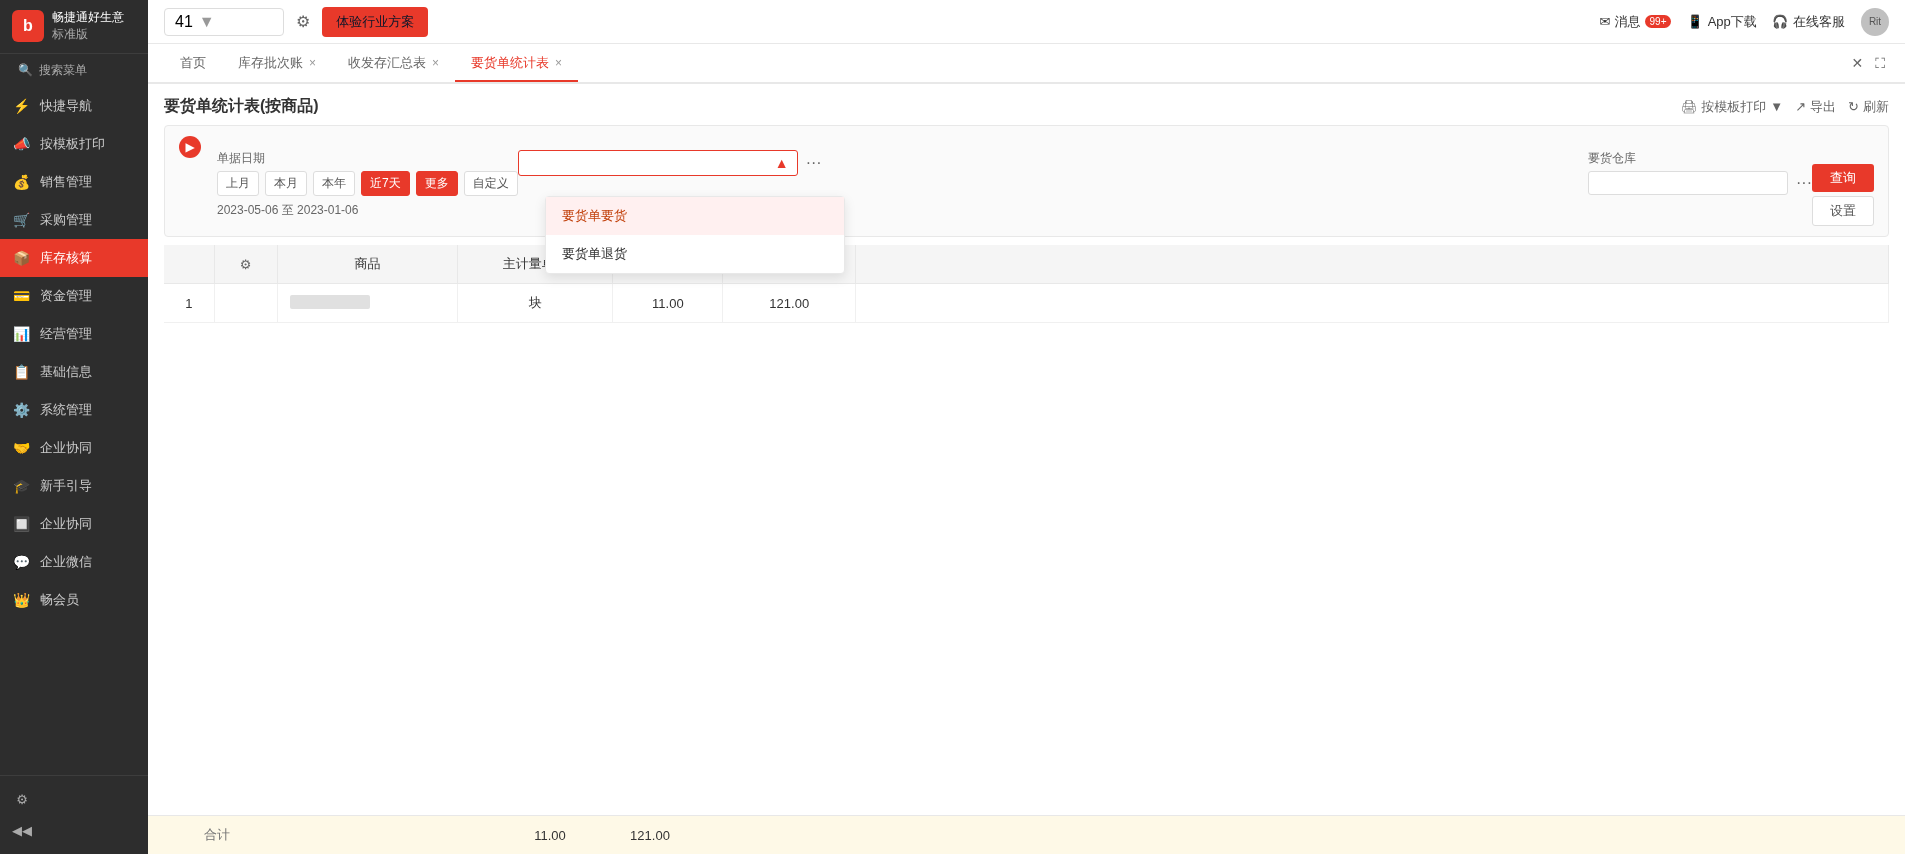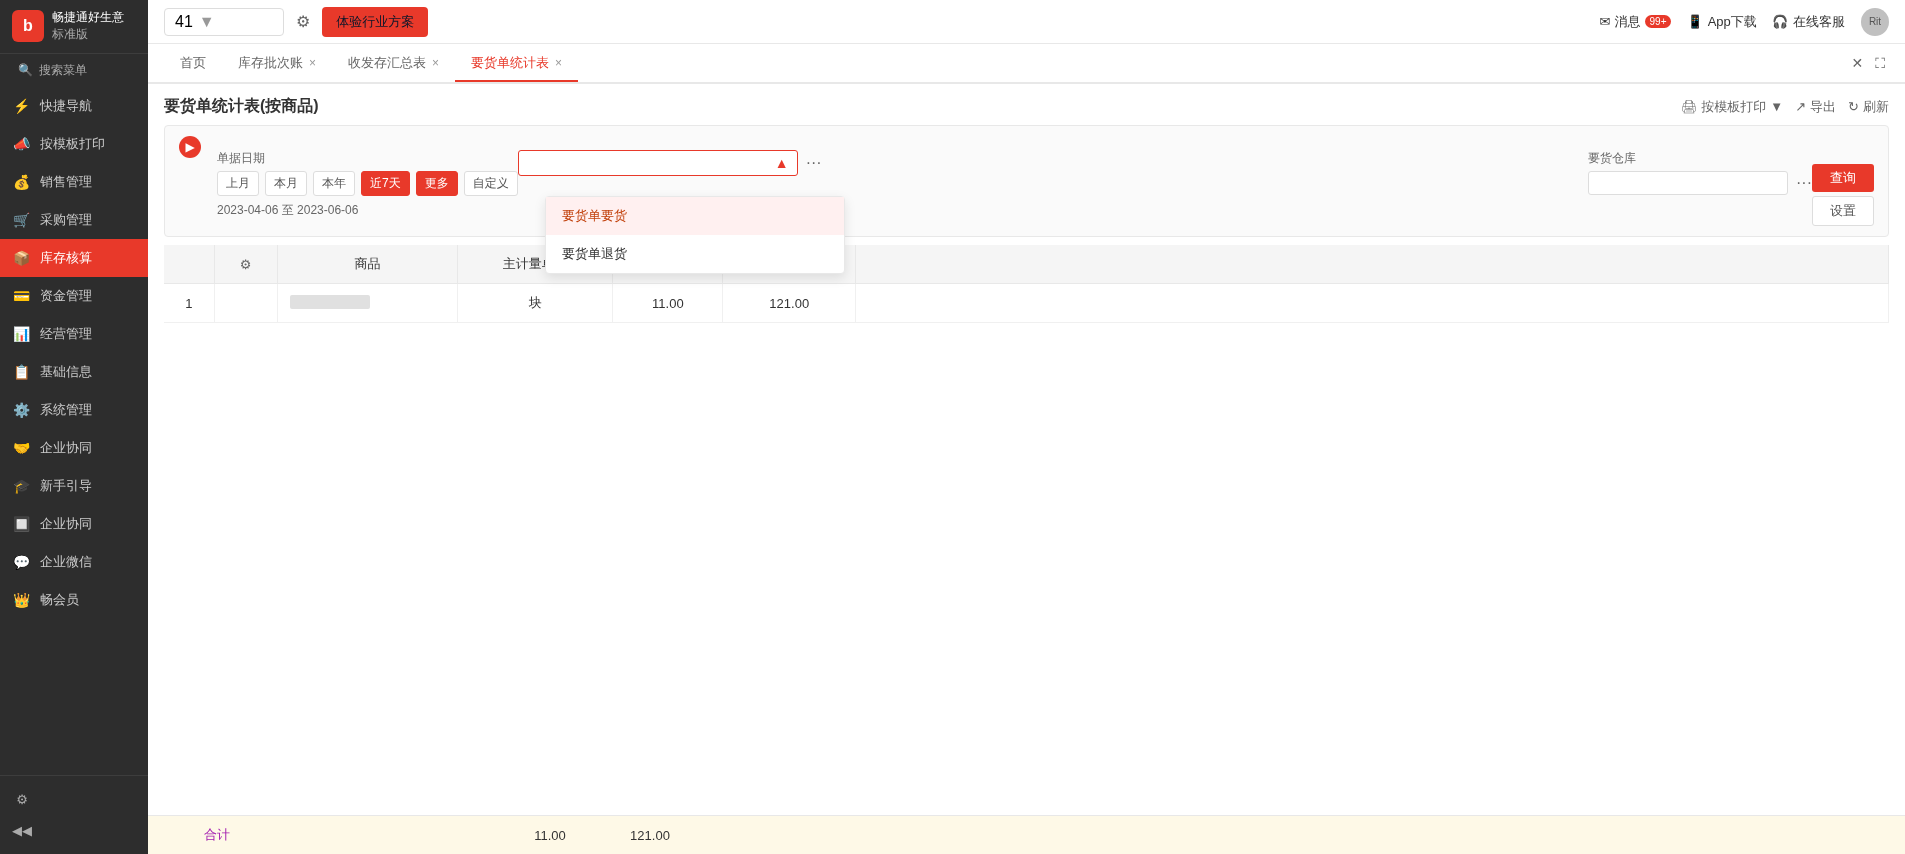--- a/index.html
+++ b/index.html
@@ -283,21 +283,21 @@
 
     
     .table-footer {
       background: #fef9e7;
       border-top: 1px solid #e8e8e8;
       padding: 10px 16px;
       display: flex;
       align-items: center;
       flex-shrink: 0;
     }
-    .footer-label { color: #a21caf; margin-right: 200px; padding-left: 40px; font-size: 13px; }
+    .footer-label { color: #737373; margin-right: 200px; padding-left: 40px; font-size: 13px; }
     .footer-total { font-size: 13px; color: #333; min-width: 80px; text-align: center; }
 
     
     .gear-cell { color: #666; cursor: pointer; }
 
     
     .sidebar-nav::-webkit-scrollbar { width: 4px; }
     .sidebar-nav::-webkit-scrollbar-thumb { background: #555; border-radius: 2px; }
 
     .filter-bar-inner {
@@ -477,21 +477,21 @@
         <div class="filter-group">
           <div class="filter-label">单据日期</div>
           <div class="filter-row">
             <button class="date-btn">上月</button>
             <button class="date-btn">本月</button>
             <button class="date-btn">本年</button>
             <button class="date-btn hot">近7天</button>
             <button class="date-btn" style="background:#e8392a; color:white; border-color:#e8392a;">更多</button>
             <button class="date-btn">自定义</button>
           </div>
-          <div class="date-range">2023-04-06 至 2023-06-06</div>
+          <div class="date-range">2023-05-06 至 2023-01-06</div>
         </div>
 
         <div class="filter-type-group">
           <div style="display:flex; align-items:center; gap:4px;">
             <div class="dropdown-input">
               <input type="text" value="" style="">
               <span class="dropdown-arrow">▲</span>
             </div>
             <span class="filter-dots">···</span>
           </div>

